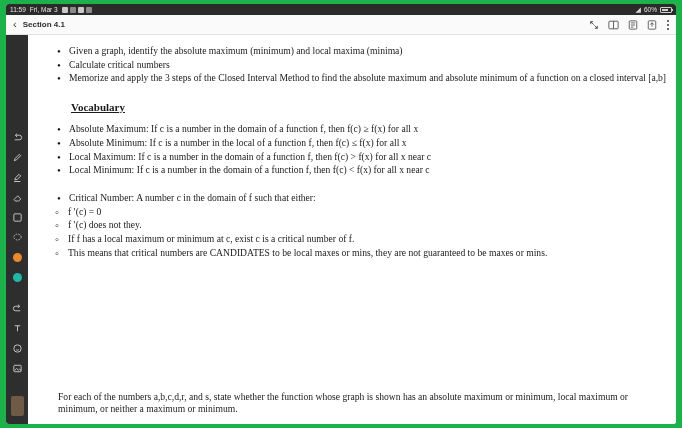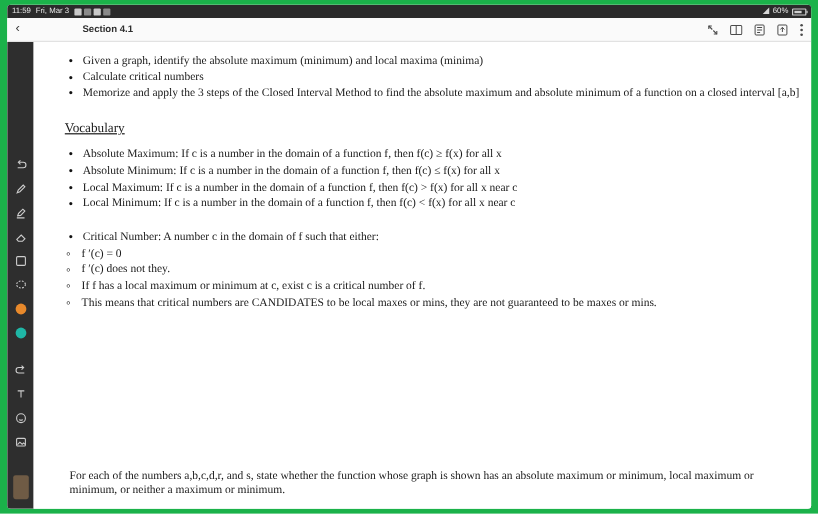--- a/index.html
+++ b/index.html
@@ -62,21 +62,21 @@
     display: flex;
     align-items: center;
     padding: 0 6px;
     flex: 0 0 auto;
     font-family: "Liberation Sans", sans-serif;
   }
   .tb-left { display: flex; align-items: center; gap: 5px; }
   .back-chevron {
     font-size: 11px; color: #3c3c3c; line-height: 1; padding: 0 1px;
   }
-  .doc-title { font-size: 8px; color: #2e2e2e; font-weight: bold; margin-left: 46px; }
+  .doc-title { font-size: 8px; color: #2e2e2e; font-weight: bold; }
   .tb-right { margin-left: auto; display: flex; align-items: center; gap: 9px; }
   .tb-ico { color: #4a4a4a; display: inline-flex; align-items: center; justify-content: center; }
   .tb-ico svg { display: block; }
 
   
   .body-area { flex: 1 1 auto; display: flex; min-height: 0; }
 
   
   .rail {
     width: 22px;
@@ -123,24 +123,24 @@
   .indent1 { margin-left: 29px; }
   .indent-sub { margin-left: 62px; }
   ol.sub > li {
     position: relative; padding-left: 14px; margin: 0 0 1px 0;
   }
   ol.sub > li::before {
     content: "\25E6";
     position: absolute; left: 1px; top: -1px; font-size: 11px; color: #111;
   }
   .vocab {
-    font-weight: normal;
+    font-weight: bold;
     text-decoration: underline;
     font-size: 11px;
-    margin: 14px 0 9px 0;
+    margin: 14px 0 9px 17px;
     display: inline-block;
   }
   .sp-lg { height: 14px; }
   .para {
     margin: 0;
     padding-left: 4px;
   }
   .bottom-block {
     position: absolute;
     left: 26px; right: 22px;
@@ -286,21 +286,21 @@
       <ul class="bul indent1">
         <li>Given a graph, identify the absolute maximum (minimum) and local maxima (minima)</li>
         <li>Calculate critical numbers</li>
         <li>Memorize and apply the 3 steps of the Closed Interval Method to find the absolute maximum and absolute minimum of a function on a closed interval [a,b]</li>
       </ul>
 
       <div class="vocab">Vocabulary</div>
 
       <ul class="bul indent1">
         <li>Absolute Maximum: If c is a number in the domain of a function f, then f(c) ≥ f(x) for all x</li>
-        <li>Absolute Minimum: If c is a number in the domain of a function f, then f(c) ≤ f(x) for all x</li>
+        <li>Absolute Minimum: If c is a number in the local of a function f, then f(c) ≤ f(x) for all x</li>
         <li>Local Maximum: If c is a number in the domain of a function f, then f(c) &gt; f(x) for all x near c</li>
         <li>Local Minimum: If c is a number in the domain of a function f, then f(c) &lt; f(x) for all x near c</li>
       </ul>
 
       <div class="sp-lg"></div>
 
       <ul class="bul indent1">
         <li>Critical Number: A number c in the domain of f such that either:</li>
       </ul>
 

